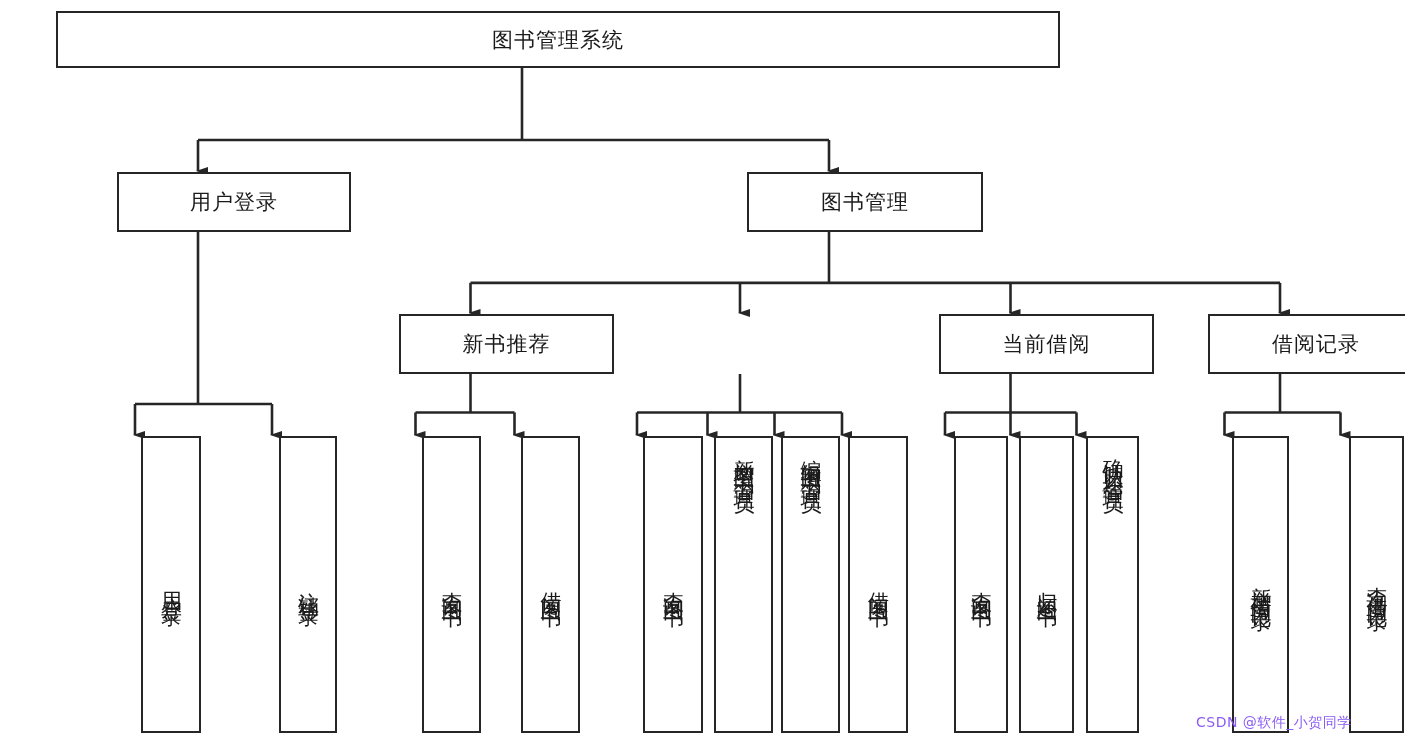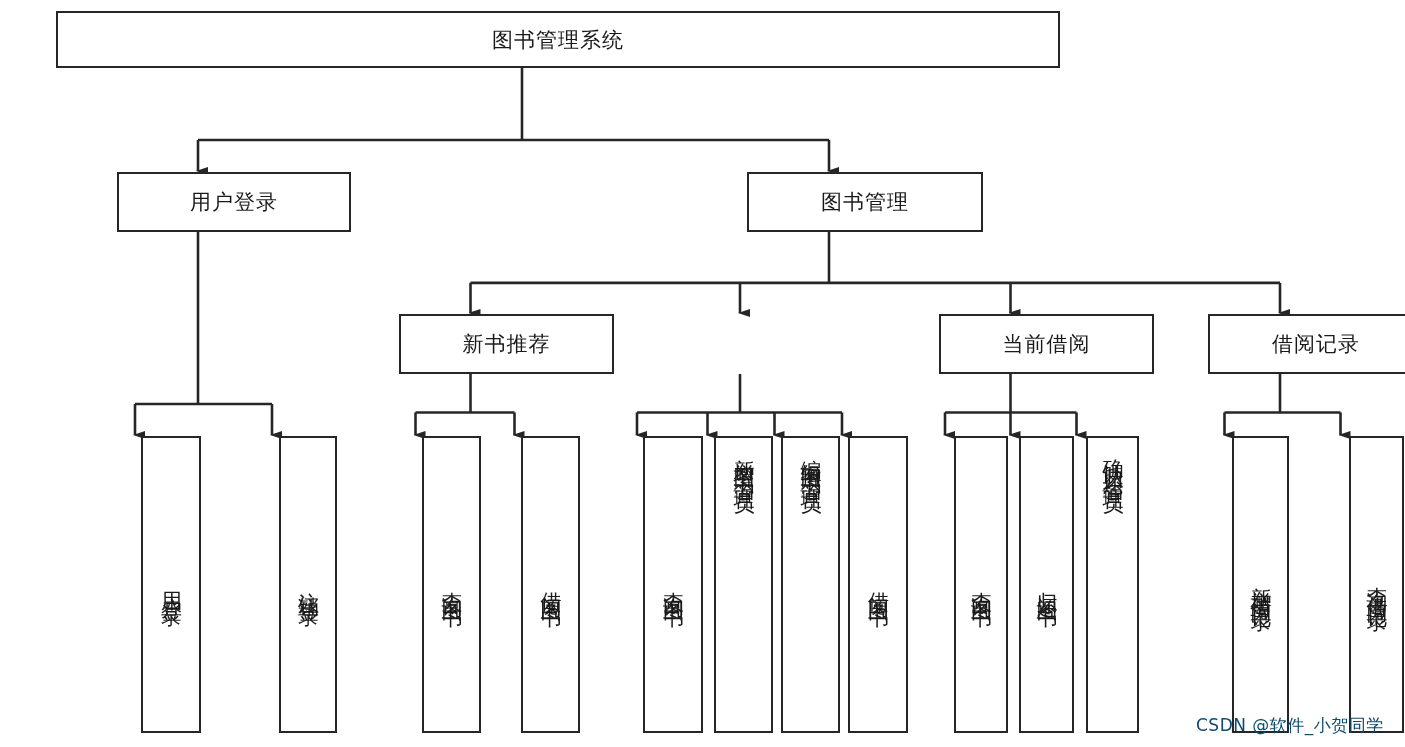--- a/index.html
+++ b/index.html
@@ -26,22 +26,22 @@
     padding-top:4px;
     padding-bottom:4px;
     align-items:center;
     justify-content:center;
   }
   .node.vert.top{ justify-content:flex-start; }
   .root{ font-size:22px; }
   svg.links{position:absolute;left:0;top:0;width:1405px;height:747px;pointer-events:none;}
   .watermark{
     position:absolute;
-    color:#0c4a6e;
-    font-size:17px;
+    color:#8b5cf6;
+    font-size:14px;
     white-space:nowrap;
     letter-spacing:0.5px;
   }
 </style>
 </head>
 <body>
 
 <div id="canvas">
 
   <svg class="links" viewBox="0 0 1405 747">

